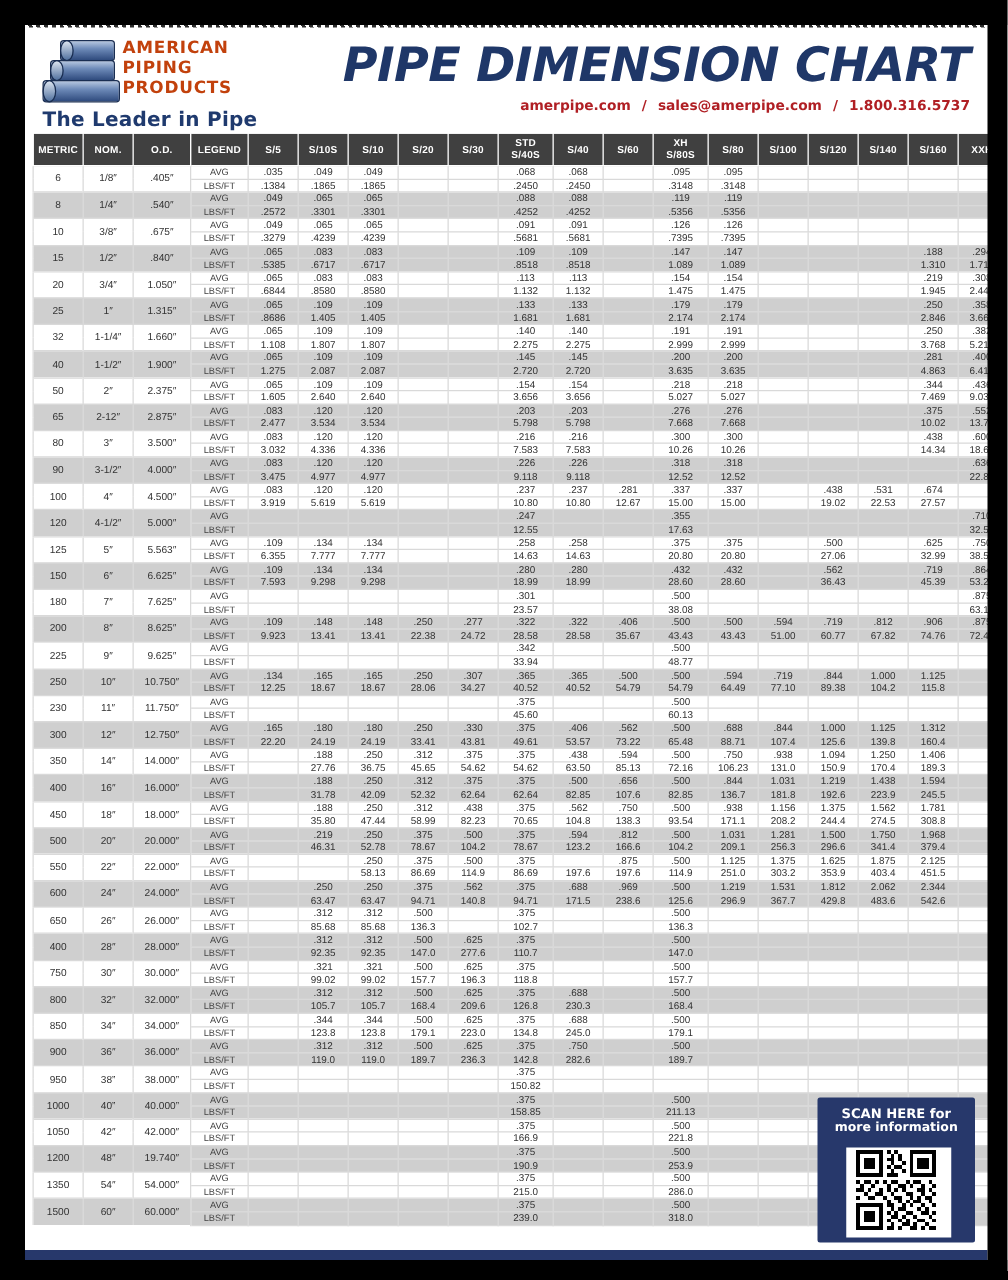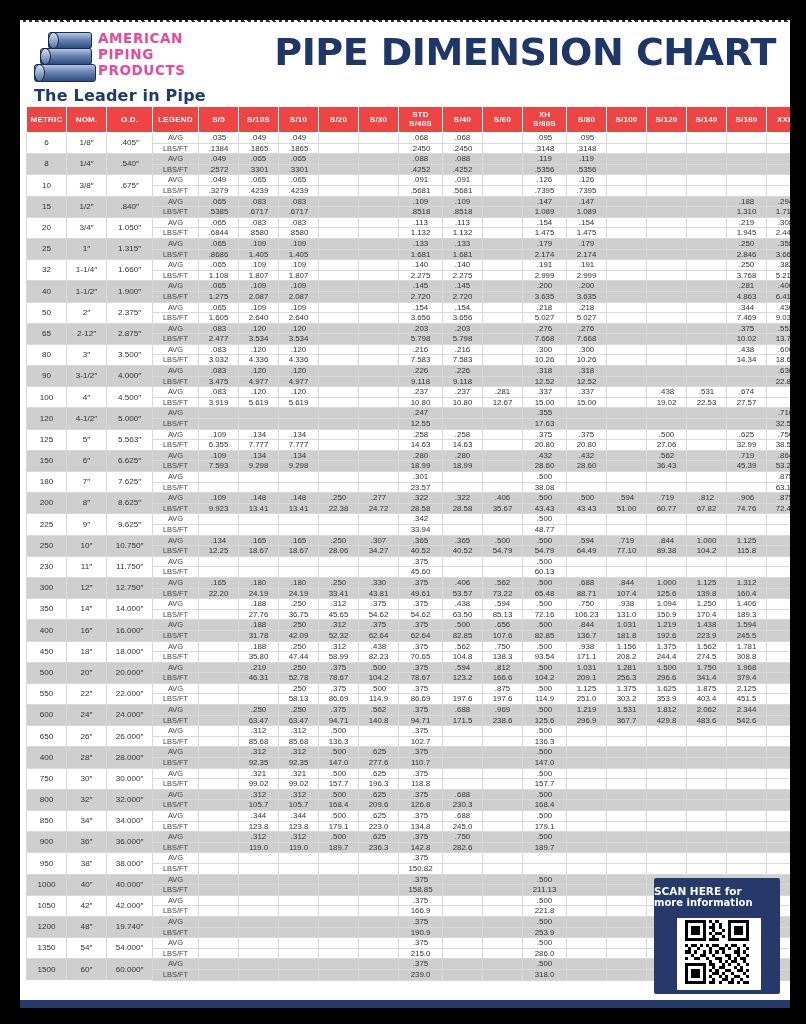--- a/index.html
+++ b/index.html
@@ -31,51 +31,51 @@
     background:linear-gradient(180deg,#9db4d4 0%,#5978a8 38%,#3c5party 60%,#2e4a7d 100%);}
   .pipe1{left:14px;top:0px;width:42px;height:15px;
     background:linear-gradient(180deg,#b6c7e0 0%,#6d8ab8 40%,#2f4b7e 100%);}
   .pipe2{left:6px;top:16px;width:50px;height:15px;
     background:linear-gradient(180deg,#b6c7e0 0%,#6d8ab8 40%,#2f4b7e 100%);}
   .pipe3{left:0px;top:32px;width:60px;height:16px;
     background:linear-gradient(180deg,#b6c7e0 0%,#6d8ab8 40%,#2f4b7e 100%);}
   .pcap{position:absolute;left:-1px;top:-1px;bottom:-1px;width:9px;border-radius:50%;
     background:linear-gradient(180deg,#dbe4f0,#51719f);border:1px solid #1a2e52;}
   .logo-text{position:absolute;left:66px;top:2px;}
-  .logo-text div{color:#ec4899;font-weight:bold;font-size:13.5px;letter-spacing:.6px;line-height:16px;
+  .logo-text div{color:#c2410c;font-weight:bold;font-size:13.5px;letter-spacing:.6px;line-height:16px;
     font-family:"DejaVu Sans",sans-serif;}
   .logo-tag{position:absolute;left:2px;top:58px;color:#1f3a6e;font-weight:bold;font-size:16px;
     font-family:"DejaVu Sans",sans-serif;letter-spacing:.2px;}
 
   .title{position:absolute;right:14px;top:8px;color:#1f3768;font-weight:bold;
-    font-size:38px;letter-spacing:-0.5px;font-family:"DejaVu Sans",sans-serif;white-space:nowrap;}
+    font-size:38px;letter-spacing:-0.5px;font-family:"DejaVu Sans",sans-serif;white-space:nowrap;font-style:italic;}
   .contact{position:absolute;right:14px;top:56px;color:#b01f24;font-weight:bold;font-size:11px;
     font-family:"DejaVu Sans",sans-serif;white-space:nowrap;}
   .contact .sep{color:#b01f24;padding:0 5px;}
 
   
   .tablewrap{position:absolute;left:26px;top:106px;width:758px;}
   table{border-collapse:collapse;width:758px;table-layout:fixed;font-size:7.6px;color:#222;}
   thead th{
-    background:#ef4444;color:#fff;font-weight:bold;font-size:8px;
+    background:#404040;color:#fff;font-weight:bold;font-size:8px;
     border:1px solid #ffffff;padding:3px 0 4px;text-align:center;line-height:9px;
     letter-spacing:.2px;
   }
   td{border:1px solid #d9d9d9;text-align:center;padding:0;height:9.6px;line-height:9.6px;
      font-size:7.9px;color:#333;}
   .rowA td{background:#ffffff;}
   .rowB td{background:#cfcfcf;}
   td.lab{font-size:7.4px;color:#444;}
   td.idc{font-size:8.1px;color:#333;}
   tbody tr.top td.idc, tbody tr.top td.spanid{border-bottom:none;}
 
   
   .qrbox{position:absolute;right:26px;bottom:30px;width:126px;height:116px;background:#27386b;
      border-radius:2px;}
-  .qrtitle{color:#ffffff;font-size:10.5px;font-weight:bold;padding-top:7px;
+  .qrtitle{color:#ffffff;text-align:center;font-size:10.5px;font-weight:bold;padding-top:7px;
      line-height:12px;font-family:"DejaVu Sans",sans-serif;}
   .qrtitle .sm{font-weight:bold;font-size:10px;}
   .qrimg{position:absolute;left:23px;top:40px;width:80px;height:68px;background:#fff;padding:2px;}
   .qrimg svg{display:block;}
   .footbar{position:absolute;left:20px;bottom:16px;width:770px;height:8px;background:#27386b;}
 </style>
 </head>
 <body>
 
 <div class="page">
@@ -99,20 +99,27 @@
       <div class="logo-text">
         <div>AMERICAN</div>
         <div>PIPING</div>
         <div>PRODUCTS</div>
       </div>
       <div class="logo-tag">The Leader in Pipe &amp; Tube</div>
     </div>
 
     <div class="title">PIPE DIMENSION CHART</div>
 
+    <div class="contact">
+      <span>amerpipe.com</span>
+      <span class="sep">/</span>
+      <span>sales@amerpipe.com</span>
+      <span class="sep">/</span>
+      <span>1.800.316.5737</span>
+    </div>
   </div>
 
   <div class="tablewrap">
     <table>
       <colgroup>
         <col style="width:40px">
           <col style="width:40px">
           <col style="width:46px">
           <col style="width:46px">
         <col style="width:40px">

